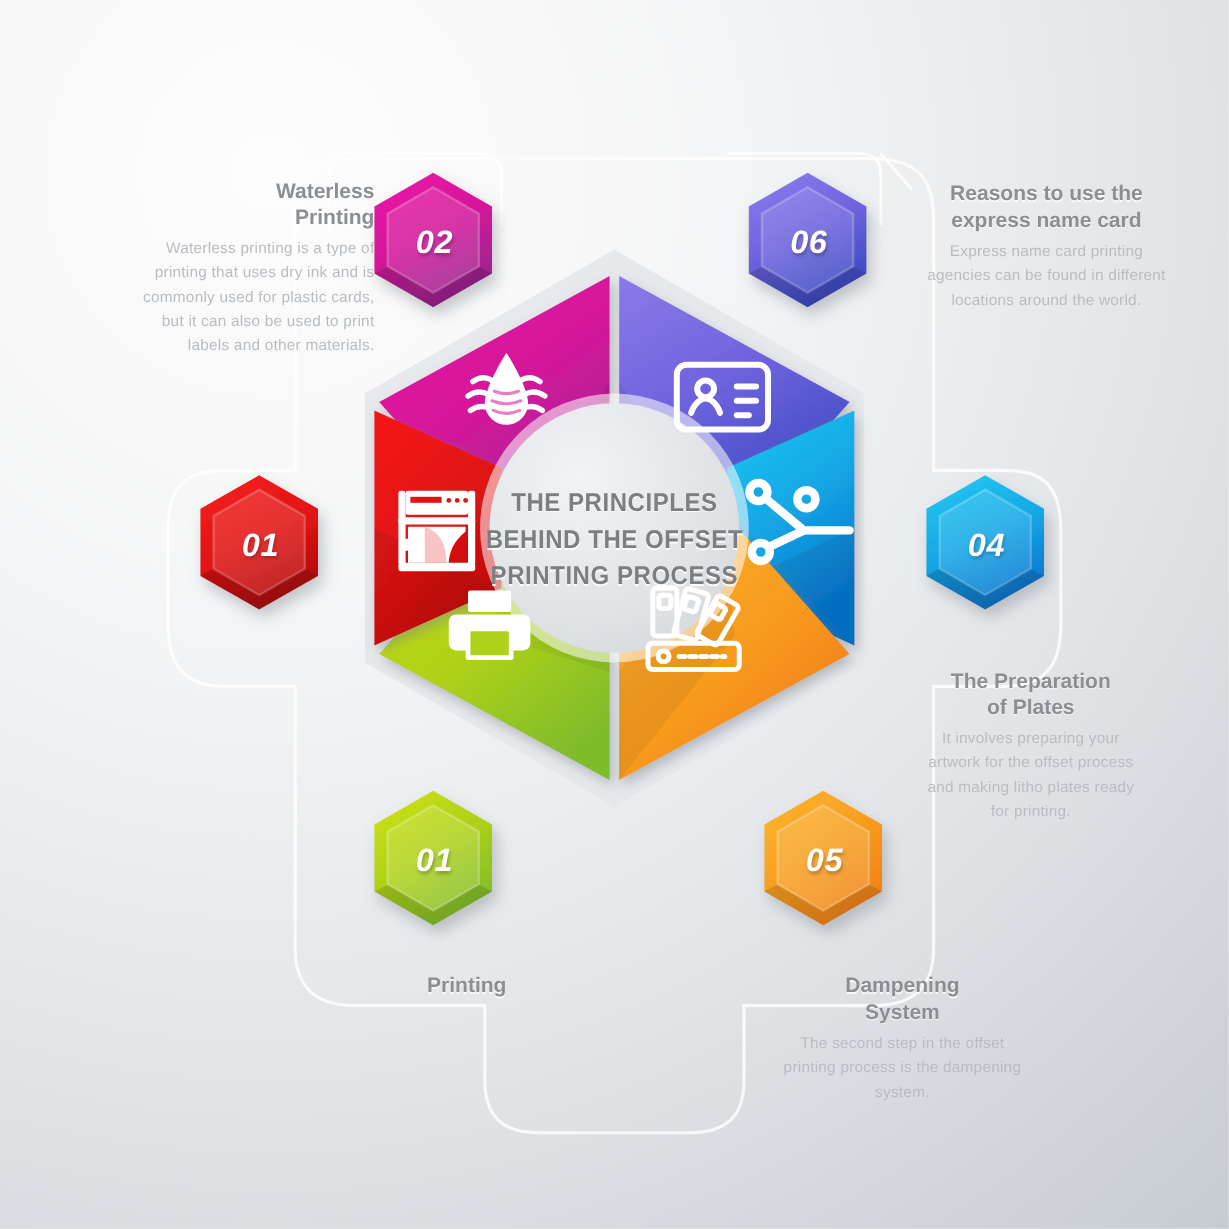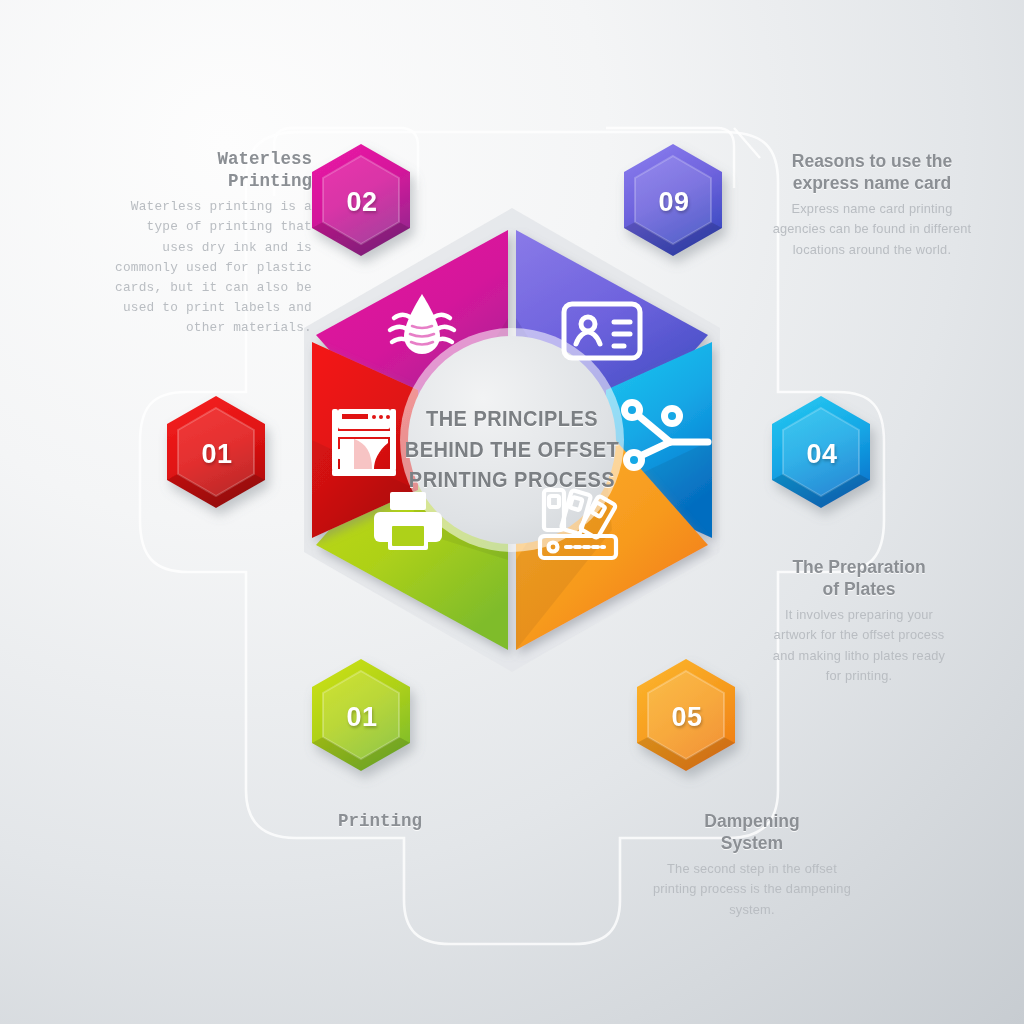--- a/index.html
+++ b/index.html
@@ -33,21 +33,21 @@
     line-height: 1.42;
     letter-spacing: 0.5px;
     transform: scaleX(0.93);
     text-transform: uppercase;
     font-family: "Liberation Sans", sans-serif;
     text-shadow: 0 1px 0 rgba(255,255,255,.85);
     pointer-events: none;
   }
 
   
-  .badge { position: absolute; width: 122px; height: 122px; }
+  .badge { position: absolute; width: 122px; height: 122px; font-style: italic; }
   .badge svg { display: block; overflow: visible; }
   .badge .num {
     position: absolute; inset: 0;
     display: flex; align-items: center; justify-content: center;
     color: #fff; font-weight: bold; font-size: 27px;
     letter-spacing: 0.5px;
     text-shadow: 1px 2px 3px rgba(0,0,0,.25);
     transform: translate(1px, 1px);
   }
 
@@ -55,21 +55,21 @@
   .tblock { position: absolute; width: 200px; }
   .tblock h3 {
     font-size: 17.5px; font-weight: bold; color: #8b8f94;
     line-height: 1.26; margin-bottom: 5px;
     text-shadow: 0 1px 0 rgba(255,255,255,.8);
   }
   .tblock p {
     font-size: 12.8px; color: #b9bdc2; line-height: 1.58;
     letter-spacing: .2px;
   }
-  .ta-right { text-align: right; font-family: Liberation Mono, monospace; }
+  .ta-right { text-align: right; }
   .ta-left  { text-align: center; }
   .sp p { letter-spacing: 1.1px; }
 </style>
 </head>
 <body>
 
 <div class="stage">
 
   <svg class="connectors" width="1024" height="1024" viewBox="0 0 1024 1024">
     <g fill="none" stroke="#ffffff" stroke-width="2.4" opacity="0.85">
@@ -330,21 +330,21 @@
             <stop offset="100%" stop-color="#3f4cc4"></stop>
         </linearGradient>
       </defs>
       <g filter="url(#bShadow)">
         <polygon points="61,4 110,32 110,88 61,116 12,88 12,32" fill="url(#bPur)"></polygon>
         <polygon points="61,16 99,38 99,82 61,104 23,82 23,38" fill="#ffffff" opacity="0.12"></polygon>
         <polygon points="61,16 99,38 99,82 61,104 23,82 23,38" fill="none" stroke="#ffffff" stroke-opacity="0.22" stroke-width="2"></polygon>
         <polygon points="61,104 99,82 110,88 61,116 12,88 23,82" fill="#000" opacity="0.14"></polygon>
       </g>
     </svg>
-    <div class="num">09</div>
+    <div class="num">06</div>
   </div>
 
   <div class="badge" style="left:760px; top:392px;">
     <svg viewBox="0 0 122 122">
       <defs>
         <linearGradient id="bBlu" x1="0" y1="0" x2="0.4" y2="1">
           <stop offset="0%" stop-color="#27cbf2"></stop>
             <stop offset="55%" stop-color="#15a8e6"></stop>
             <stop offset="100%" stop-color="#0a7ad0"></stop>
         </linearGradient>

